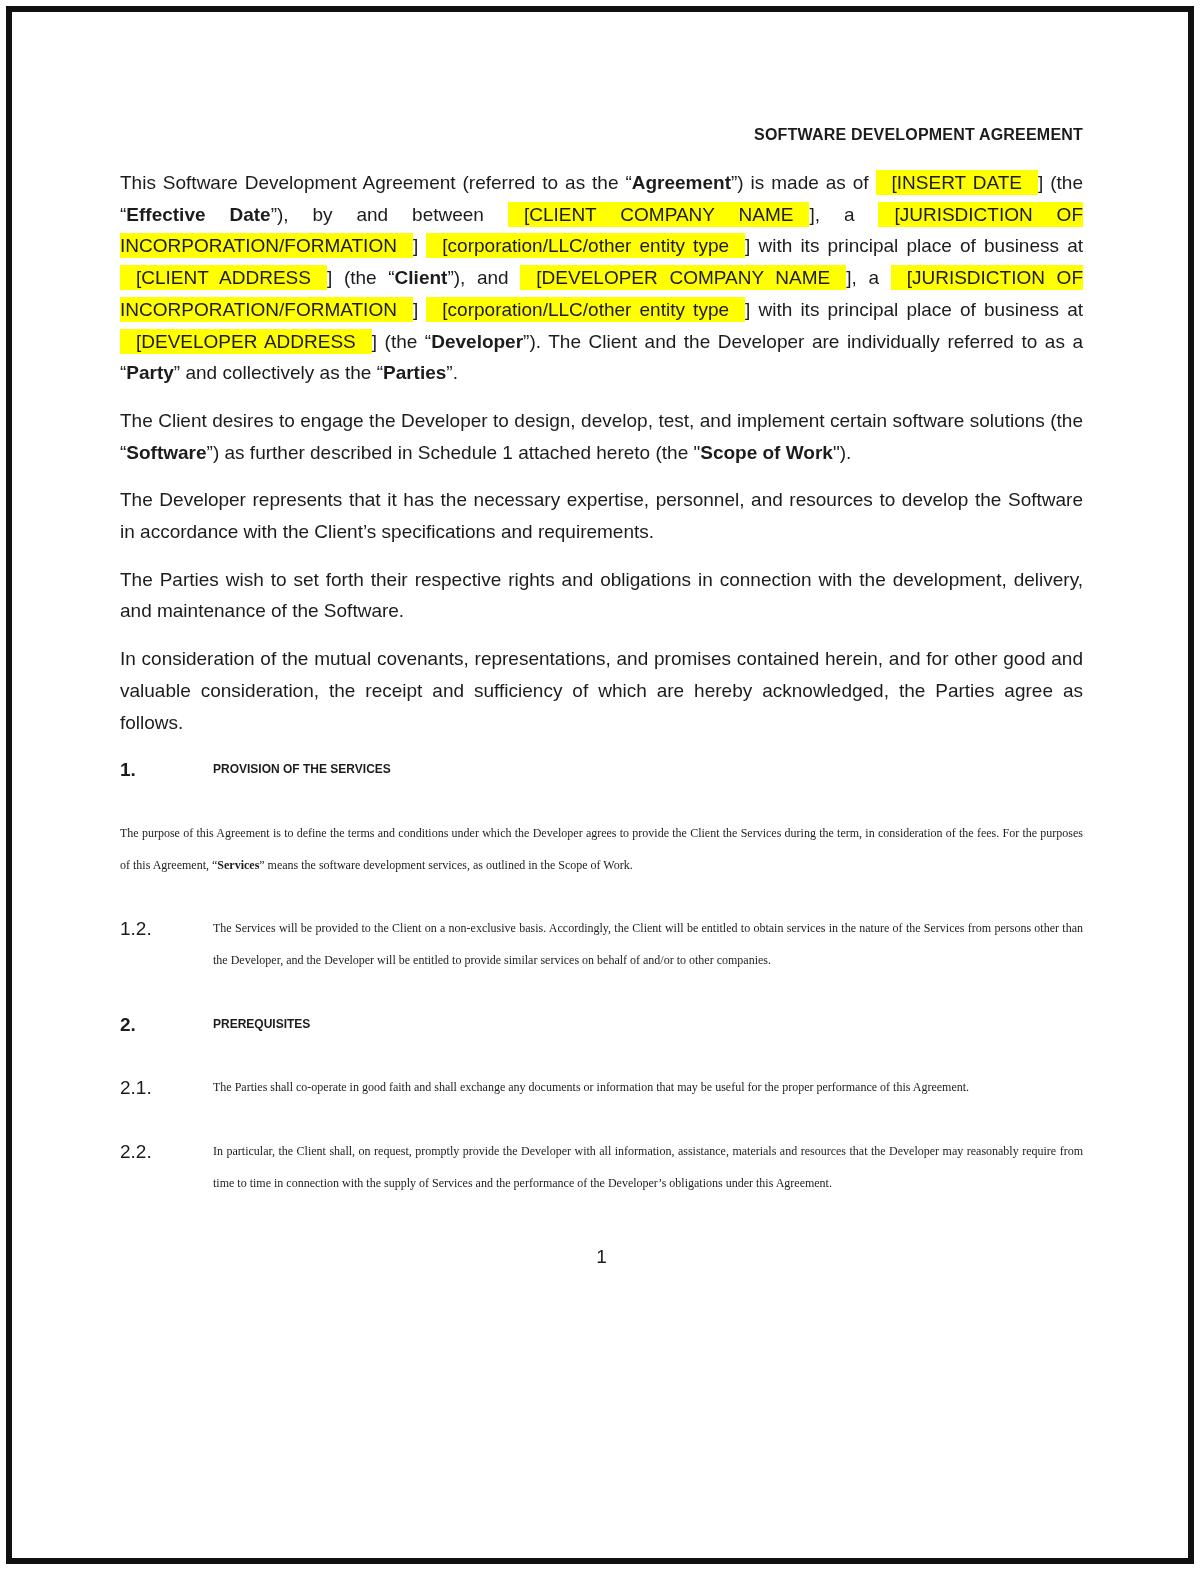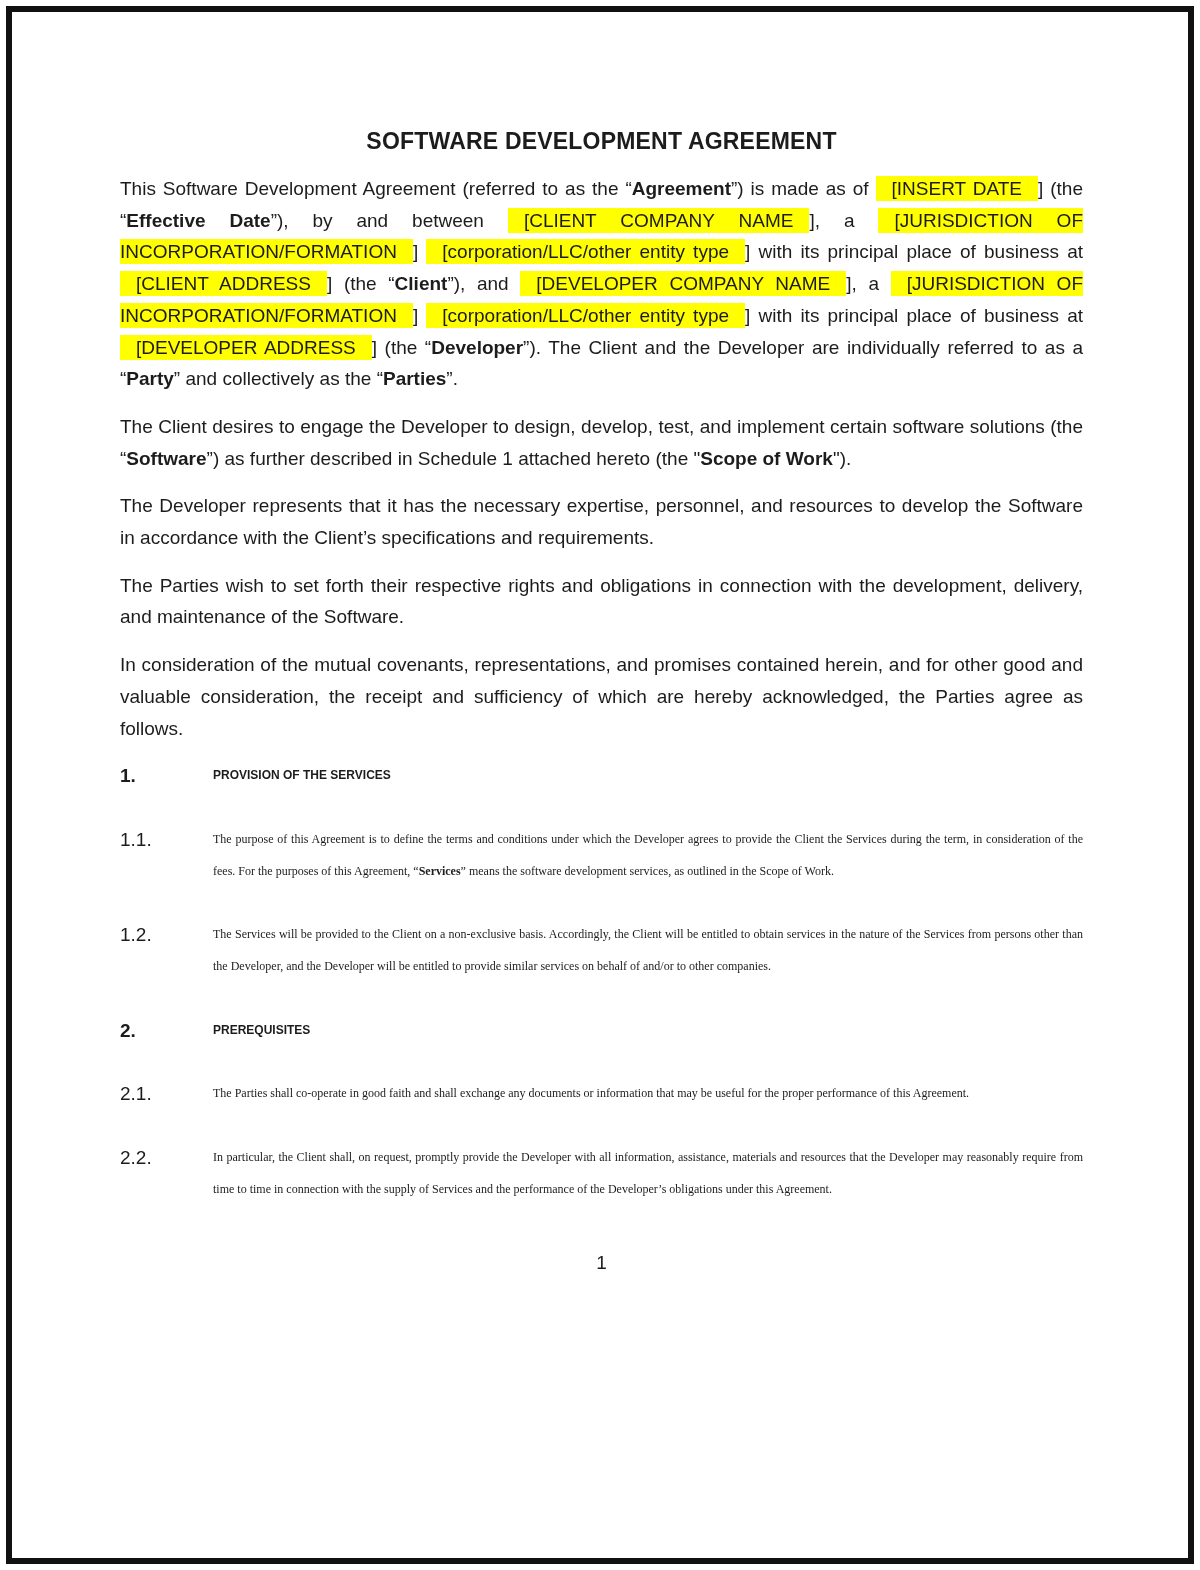--- a/index.html
+++ b/index.html
@@ -17,24 +17,24 @@
     border: 6px solid var(--frame, #111111);
     box-sizing: border-box;
     pointer-events: none;
   }
   .content {
     position: absolute;
     left: 120px; top: 112px;
     width: 963px;
   }
   .title {
-    font-size: 23px;
+    font-size: 16px;
     font-weight: bold;
-    text-align: center;
-    margin: 14px 0 17px 0;
+    text-align: right;
+    margin: 8px 0 17px 0;
     line-height: 30px;
     letter-spacing: 0.2px;
   }
   .para {
     font-size: 19px;
     line-height: 31.7px;
     text-align: justify;
     margin: 0 0 16px 0;
   }
   .sec {
@@ -80,21 +80,20 @@
   <p class="para"><span>The Developer represents that it has the necessary expertise, personnel, and resources to develop the Software in accordance with the Client’s specifications and requirements.</span></p>
   <p class="para"><span>The Parties wish to set forth their respective rights and obligations in connection with the development, delivery, and maintenance of the Software.</span></p>
   <p class="para"><span>In consideration of the mutual covenants, representations, and promises contained herein, and for other good and valuable consideration, the receipt and sufficiency of which are hereby acknowledged, the Parties agree as follows.</span></p>
 
   <div class="sec head">
     <div class="num">1.</div>
     <div class="body">PROVISION OF THE SERVICES</div>
   </div>
 
   <div class="sec">
-    <div class="num">1.1.</div>
     <div class="body just"><span>The purpose of this Agreement is to define the terms and conditions under which the Developer agrees to provide the Client the Services during the term, in consideration of the fees. For the purposes of this Agreement, “</span><span class="b">Services</span><span>” means the software development services, as outlined in the Scope of Work.</span></div>
   </div>
 
   <div class="sec">
     <div class="num">1.2.</div>
     <div class="body just"><span>The Services will be provided to the Client on a non-exclusive basis. Accordingly, the Client will be entitled to obtain services in the nature of the Services from persons other than the Developer, and the Developer will be entitled to provide similar services on behalf of and/or to other companies.</span></div>
   </div>
 
   <div class="sec head">
     <div class="num">2.</div>

